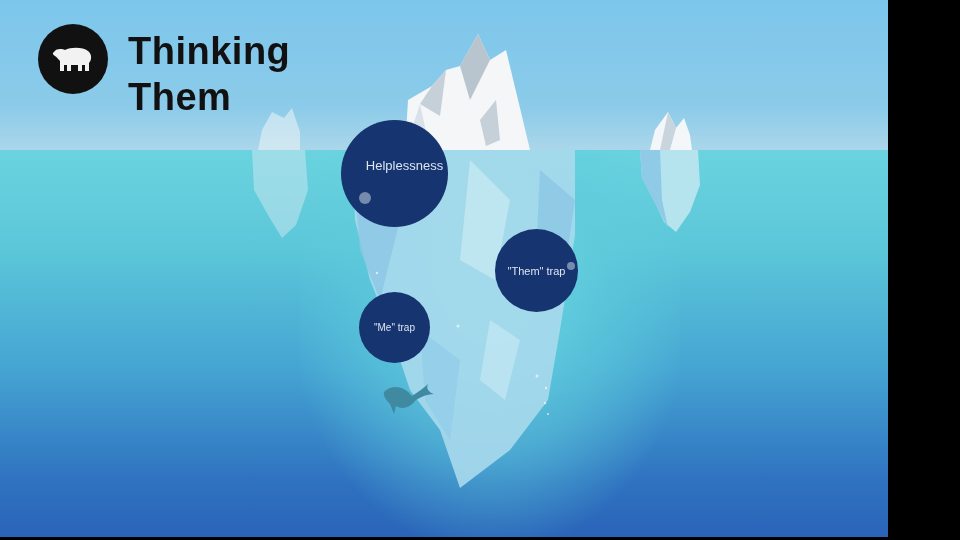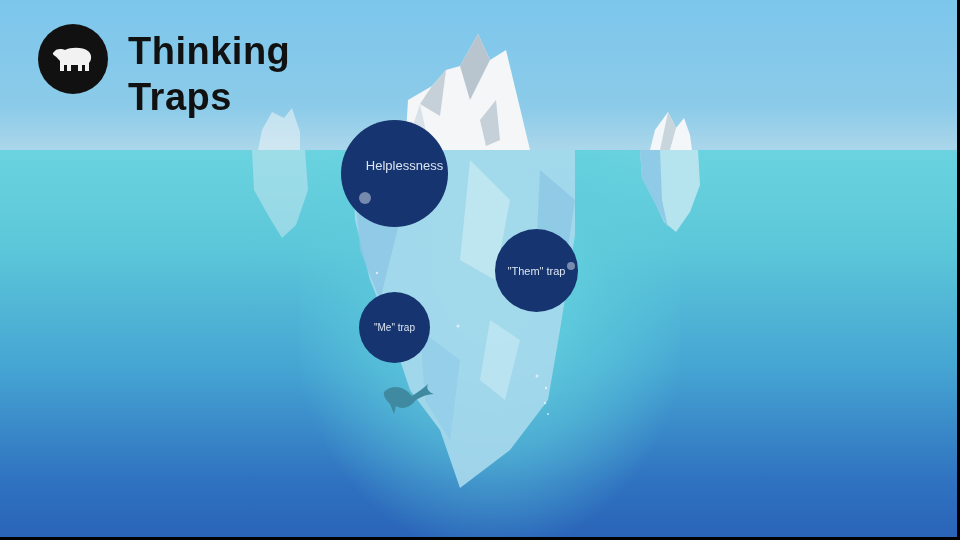--- a/index.html
+++ b/index.html
@@ -2,21 +2,21 @@
 <html><head>
 <meta charset="utf-8">
 <style>
   html, body { margin: 0; padding: 0; }
   body {
     width: 960px; height: 540px; overflow: hidden; position: relative;
     background: #000;
     font-family: "Liberation Sans", "DejaVu Sans", sans-serif;
   }
   .stage {
-    position: absolute; left: 0; top: 0; width: 957px; height: 537px; overflow: hidden;
+    position: absolute; left: 0; top: 0; width: 888px; height: 537px; overflow: hidden;
     background: linear-gradient(180deg, #7cc6ec 0%, #8ccbe9 20%, #a9d6ea 27.5%, #a9d6ea 28%);
   }
   .sea {
     position: absolute; left: 0; top: 150px; width: 100%; height: 390px;
     background: linear-gradient(180deg, #6ad3df 0%, #5cc7d9 25%, #46a6d3 55%, #2f72c0 85%, #2a63b8 100%);
   }
   .sea-glow {
     position: absolute; left: 300px; top: 150px; width: 380px; height: 390px;
     background: radial-gradient(ellipse at 50% 40%, rgba(110,220,226,0.85) 0%, rgba(95,205,220,0.55) 45%, rgba(80,180,215,0) 75%);
   }
@@ -96,21 +96,21 @@
     </g>
   </svg>
 
   <div class="logo">
     <svg width="44" height="30" viewBox="0 0 44 30">
       <path d="M3,8 C6,4 11,5 14,6 C20,3 32,3 37,7 C41,10 41,16 38,19 L38,27 L34,27 L34,21 L31,21 L31,27 L27,27 L27,21 L20,21 L20,27 L16,27 L16,21 L13,21 L13,27 L9,27 L9,17 C7,15 6,13 4,12 C2,11 1,9 3,8 Z" fill="#f2f2f2"></path>
     </svg>
   </div>
   <div class="title">
     <div>Thinking</div>
-    <div>Traps</div>
+    <div>Them</div>
   </div>
 
 
   <div class="bubble" style="left:341px; top:120px; width:107px; height:107px; font-size:13px;">
     <span style="margin-top:-16px;padding-left:20px;">Helplessness</span>
     <div class="dot" style="left:18px; top:72px; width:12px; height:12px;"></div>
   </div>
 
   <div class="bubble" style="left:495px; top:229px; width:83px; height:83px; font-size:11px;">
     <span>"Them" trap</span>

